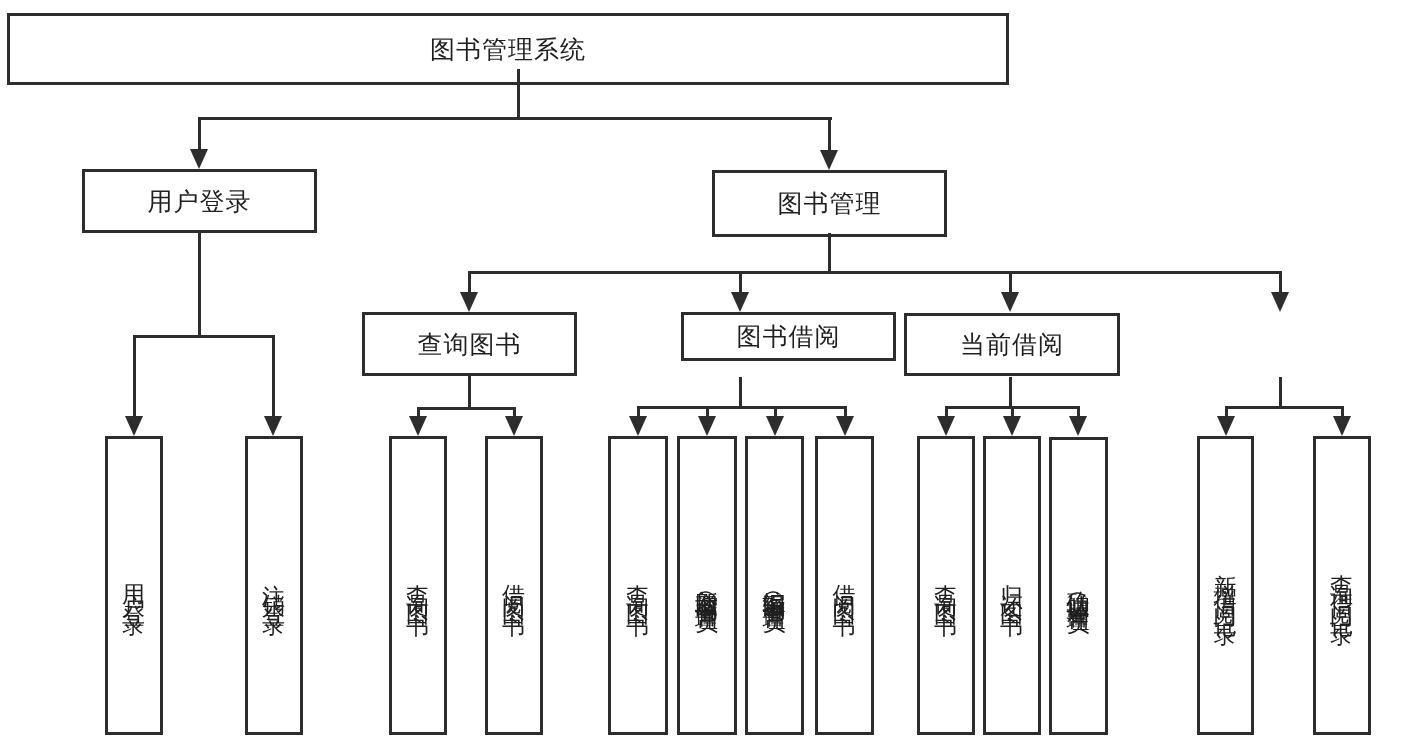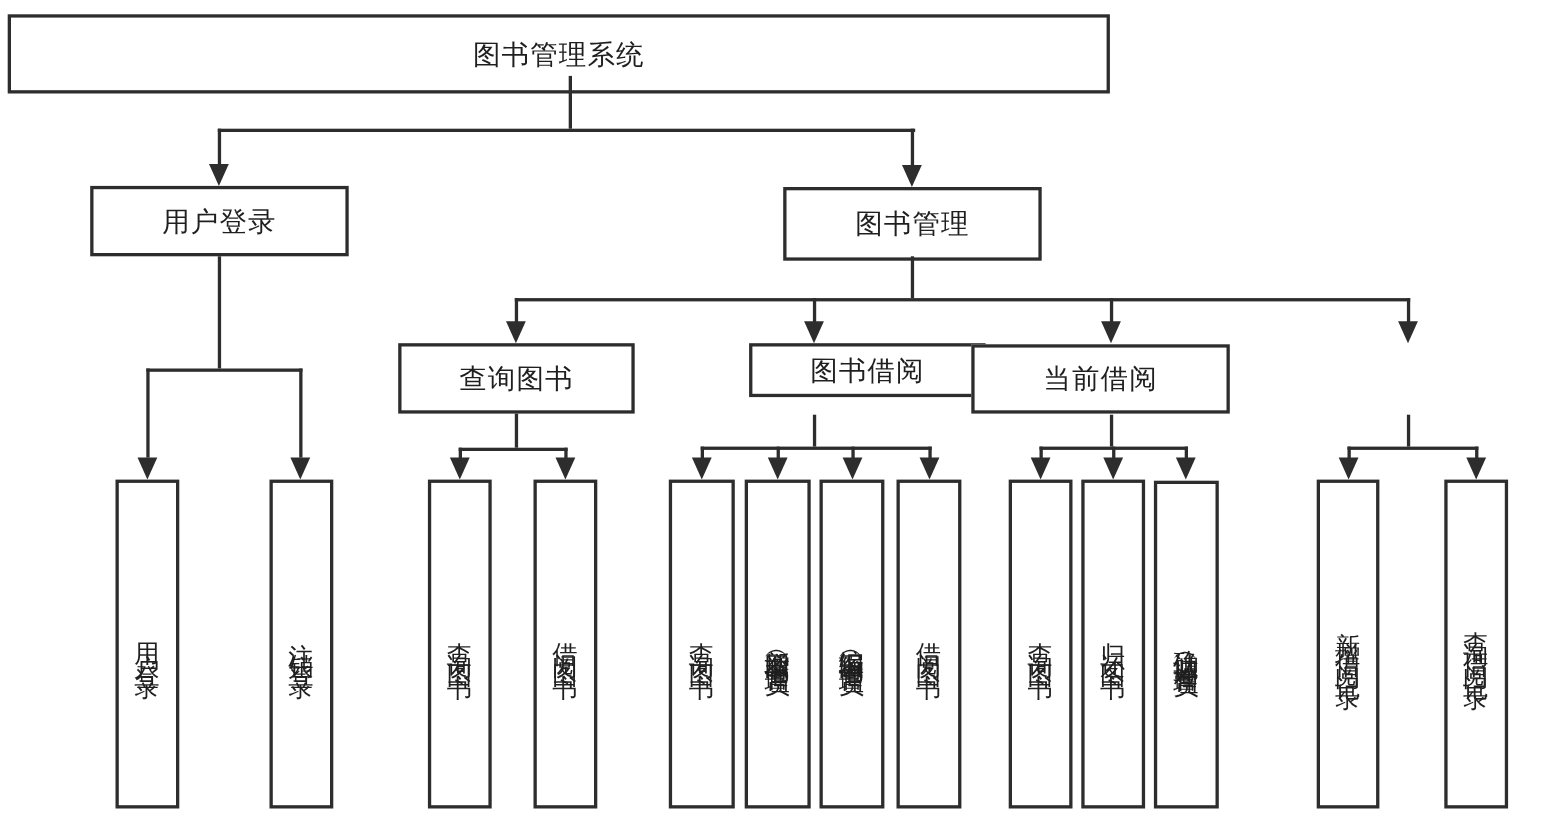--- a/index.html
+++ b/index.html
@@ -100,21 +100,21 @@
   <div class="tri" style="left:1001px;top:292px;"></div>
   <div class="ln" style="left:1279px;top:271px;width:3px;height:23px;"></div>
   <div class="tri" style="left:1271px;top:292px;"></div>
 
   <div class="hbox" style="left:362px;top:312px;width:215px;height:64px;">
     <span class="hlabel">查询图书</span>
   </div>
   <div class="hbox" style="left:633px;top:312px;width:215px;height:49px;margin-left:48px;">
     <span class="hlabel">图书借阅</span>
   </div>
-  <div class="hbox" style="left:883px;top:313px;width:235px;height:63px;">
+  <div class="hbox" style="left:904px;top:313px;width:216px;height:63px;">
     <span class="hlabel">当前借阅</span>
   </div>
 
   <div class="ln" style="left:468px;top:376px;width:3px;height:31px;"></div>
   <div class="ln" style="left:417px;top:407px;width:99px;height:3px;"></div>
   <div class="ln" style="left:417px;top:407px;width:3px;height:11px;"></div>
   <div class="tri" style="left:409px;top:416px;"></div>
   <div class="ln" style="left:513px;top:407px;width:3px;height:11px;"></div>
   <div class="tri" style="left:505px;top:416px;"></div>
 

